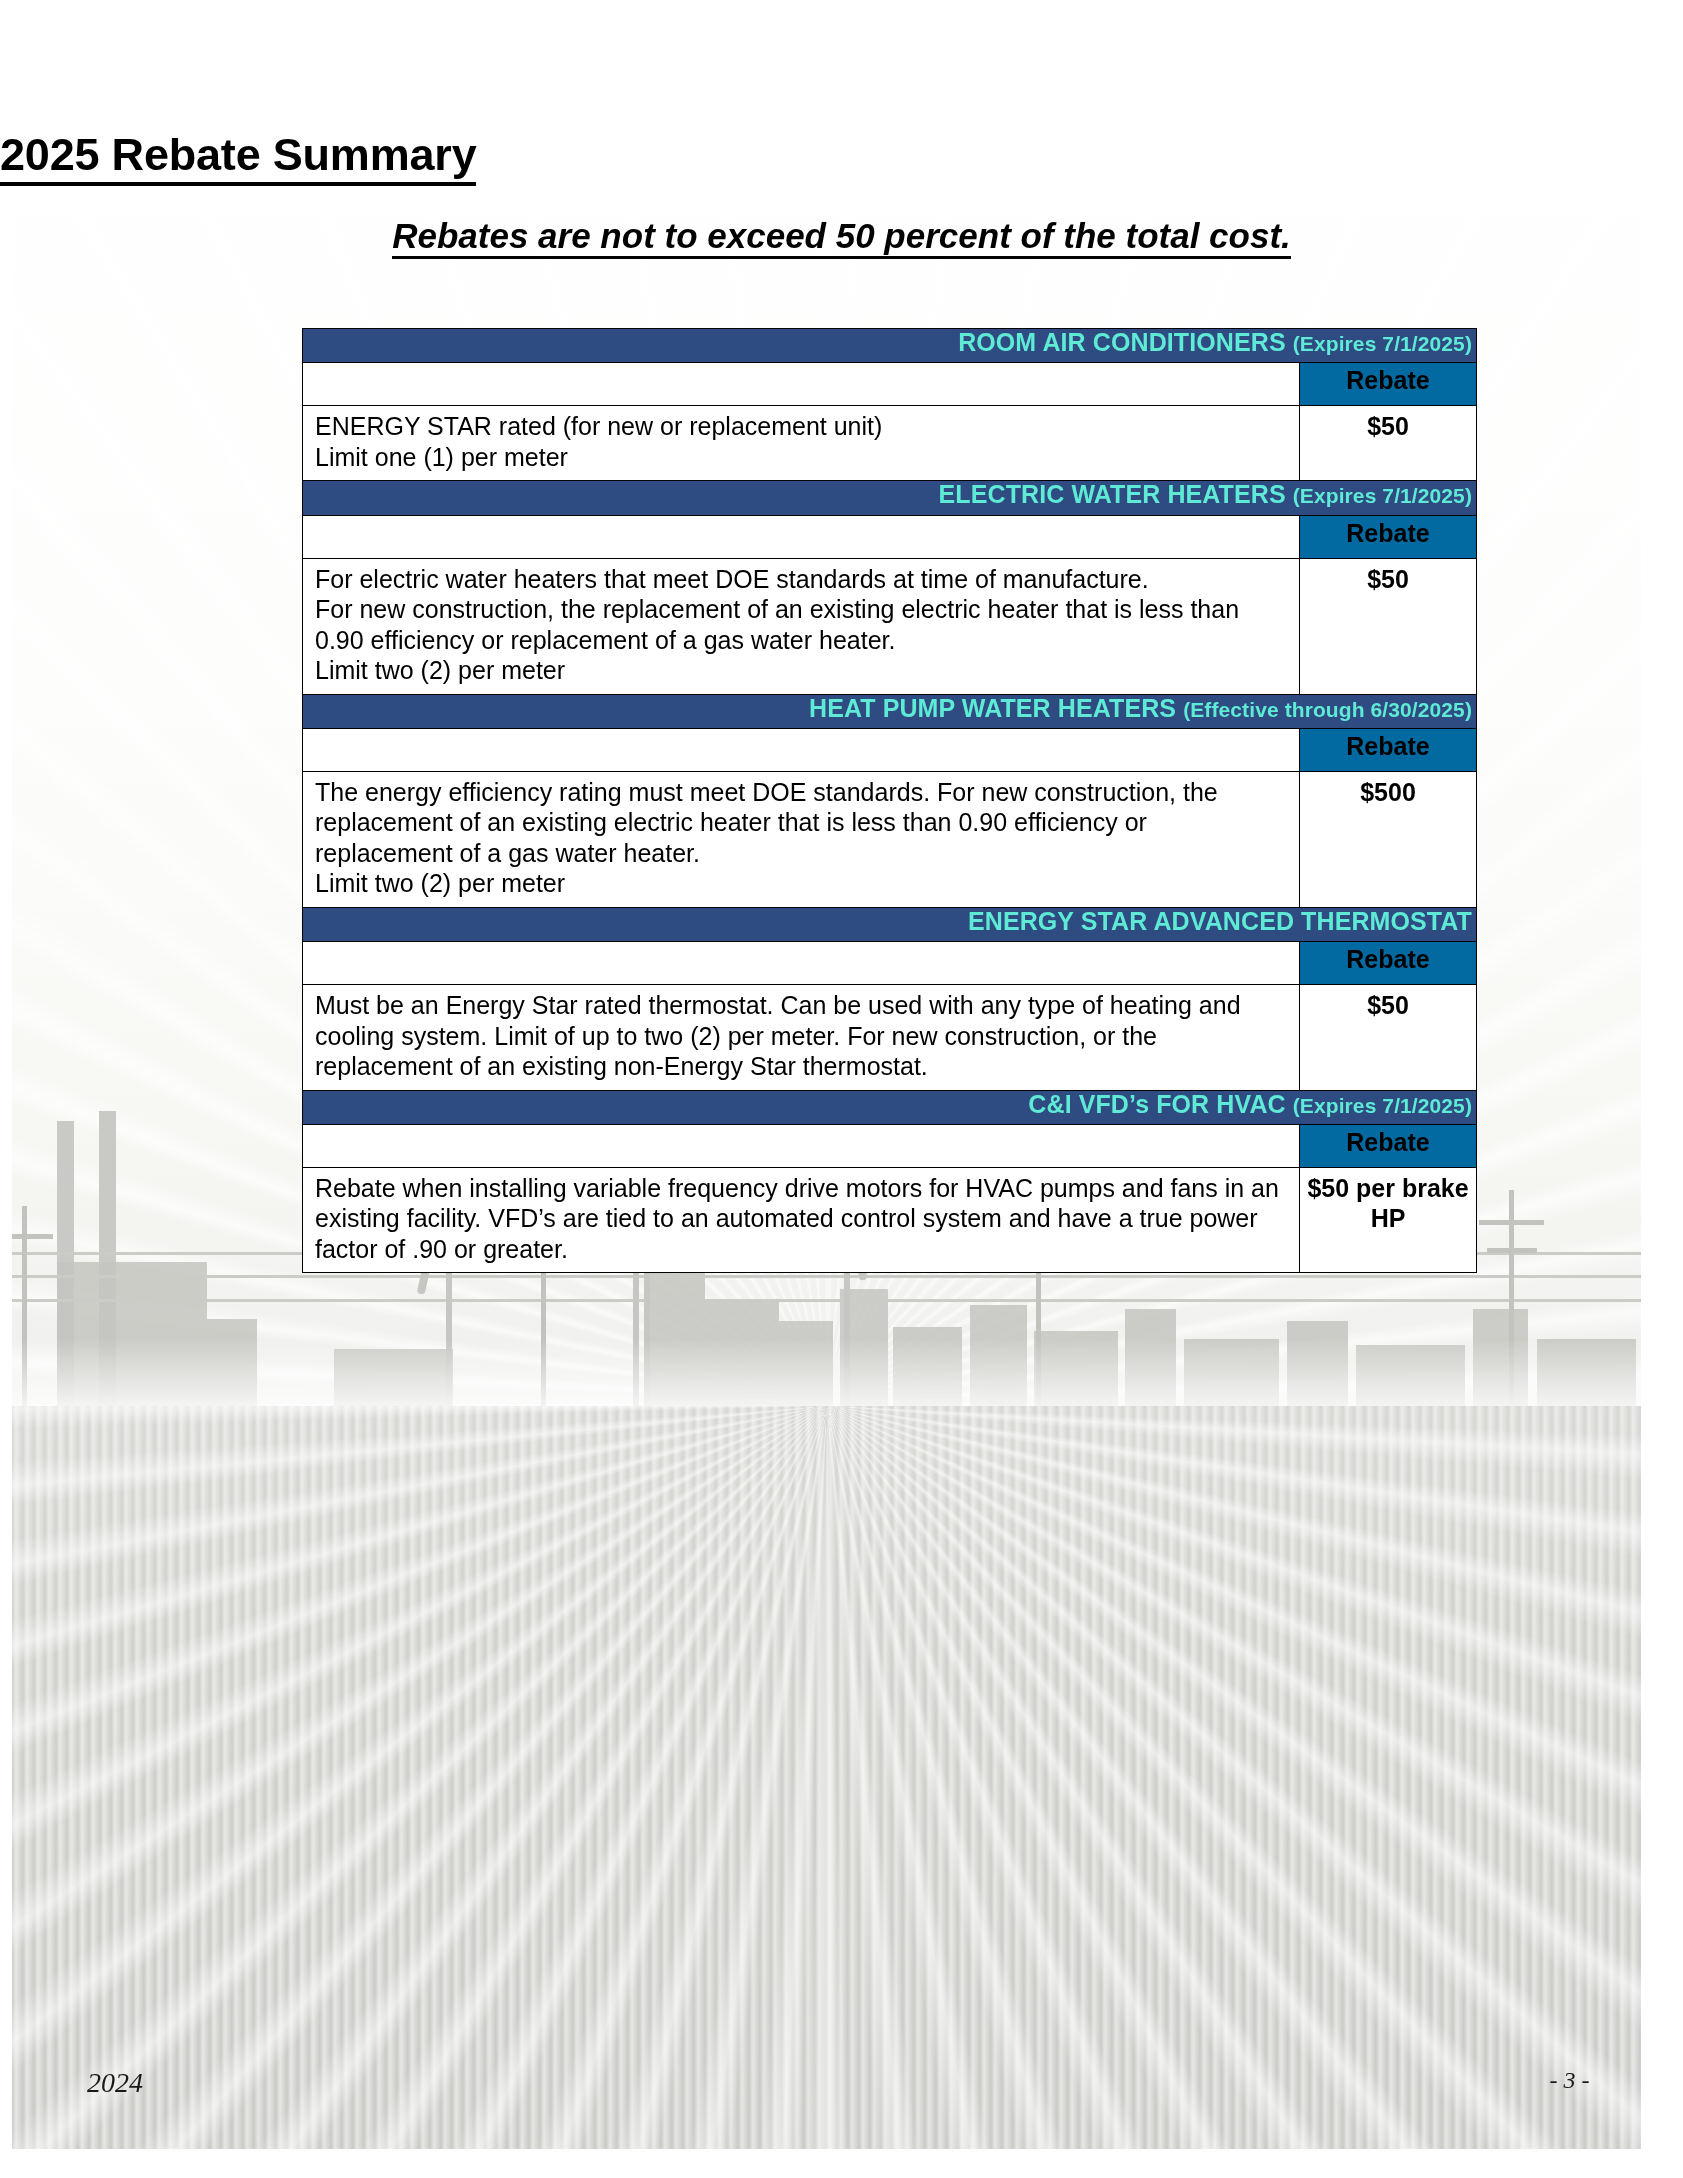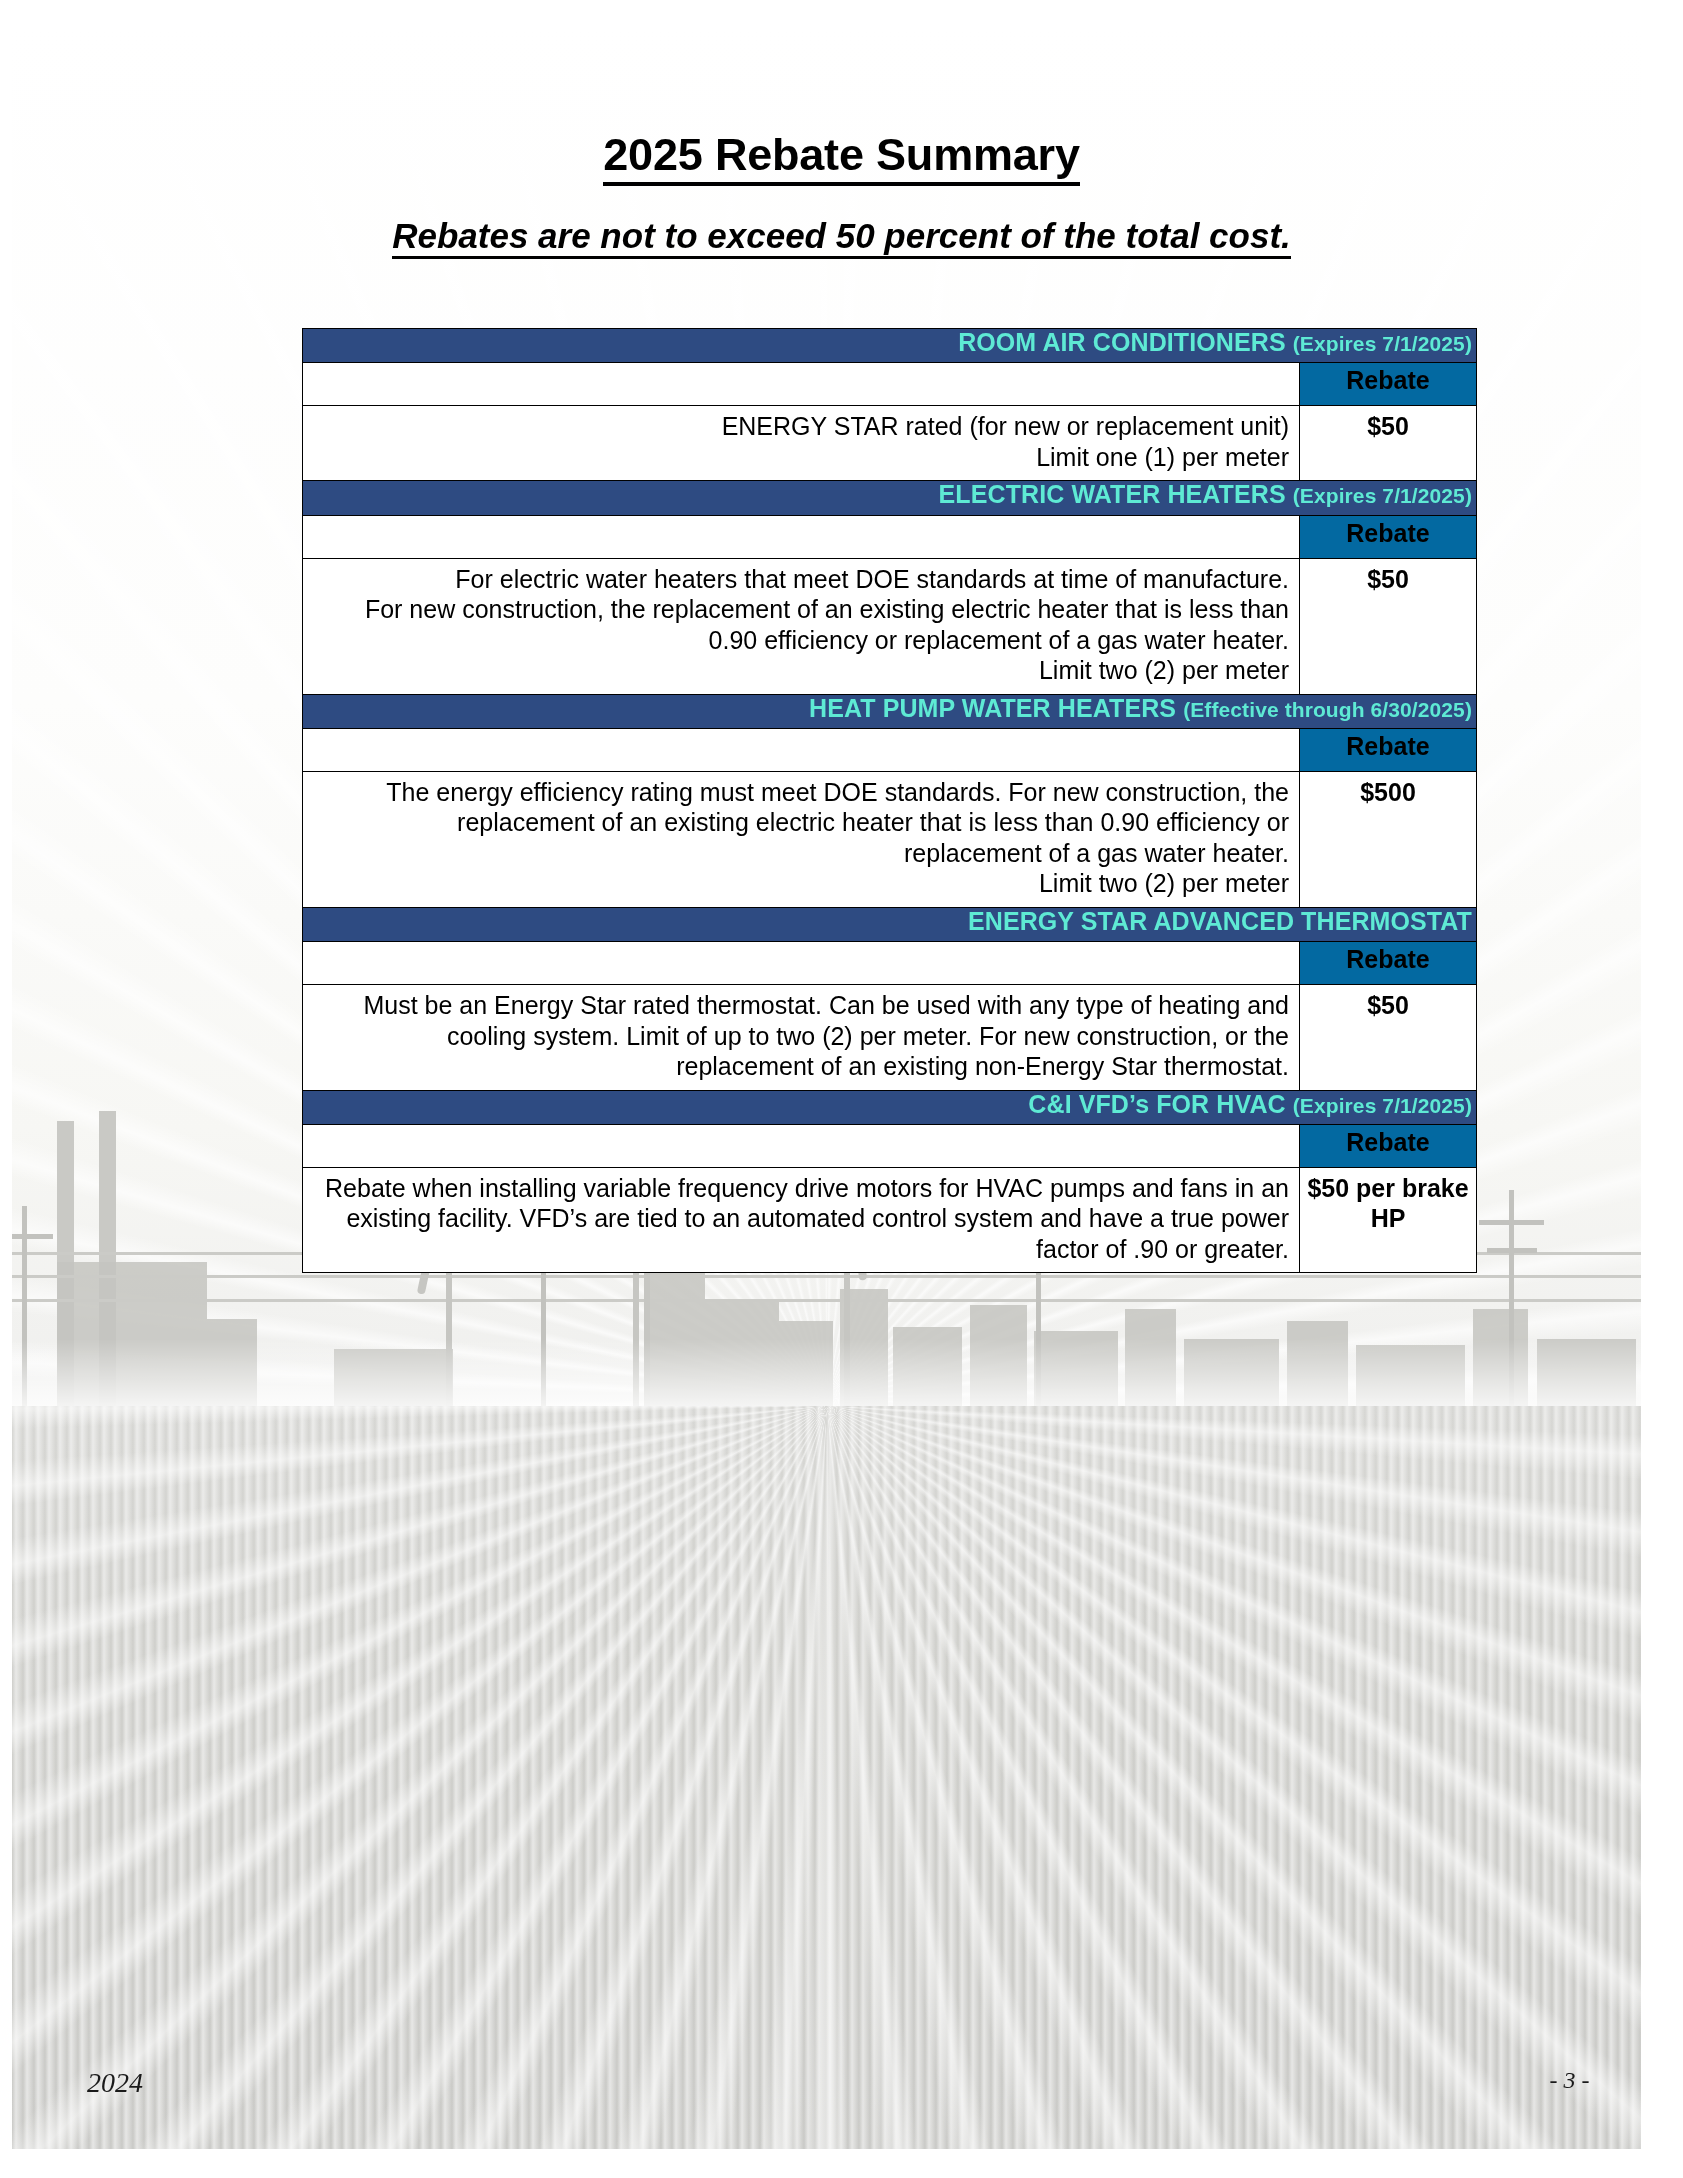--- a/index.html
+++ b/index.html
@@ -108,21 +108,20 @@
     border-radius: 4px;
   }
   .stack { position:absolute; width:17px; background:#c9c9c5; }
 
   
   .title {
     position: absolute;
     left: 0;
     top: 129px;
     width: 1683px;
-    text-align: center;
     font-size: 45px;
     font-weight: bold;
     color: #000000;
     letter-spacing: -0.2px;
   }
   .title span { border-bottom: 4px solid #000; padding-bottom: 2px; }
 
   .subtitle {
     position: absolute;
     left: 0;
@@ -258,21 +257,21 @@
   }
   td.amount-cell {
     background: #ffffff;
     text-align: center;
     font-size: 25px;
     font-weight: bold;
     color: #000;
     padding: 5px 6px 8px 6px;
     line-height: 1.22;
   }
-  td.desc-cell .ln { display: block; white-space: pre-wrap; text-align: right; }
+  td.desc-cell .ln { display: block; white-space: pre-wrap; }
 
   
   .footer-year {
     position: absolute;
     left: 87px;
     top: 2067px;
     font-family: "Liberation Serif", serif;
     font-style: italic;
     font-size: 28px;
     color: #1a1a1a;

